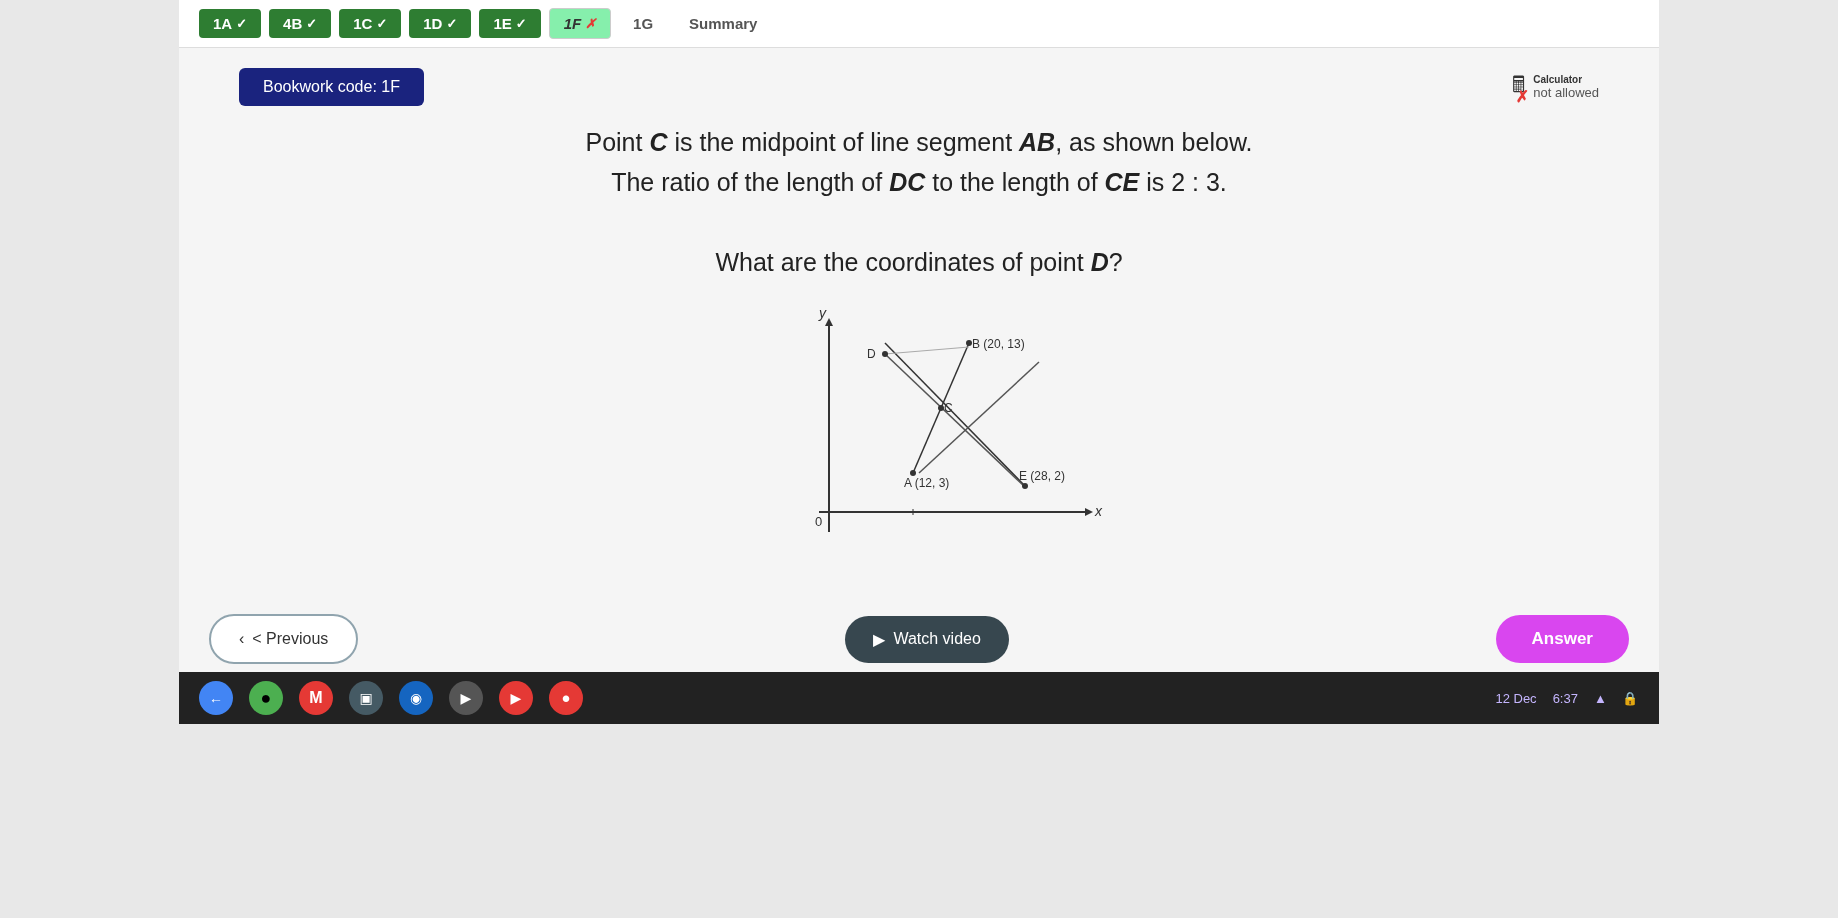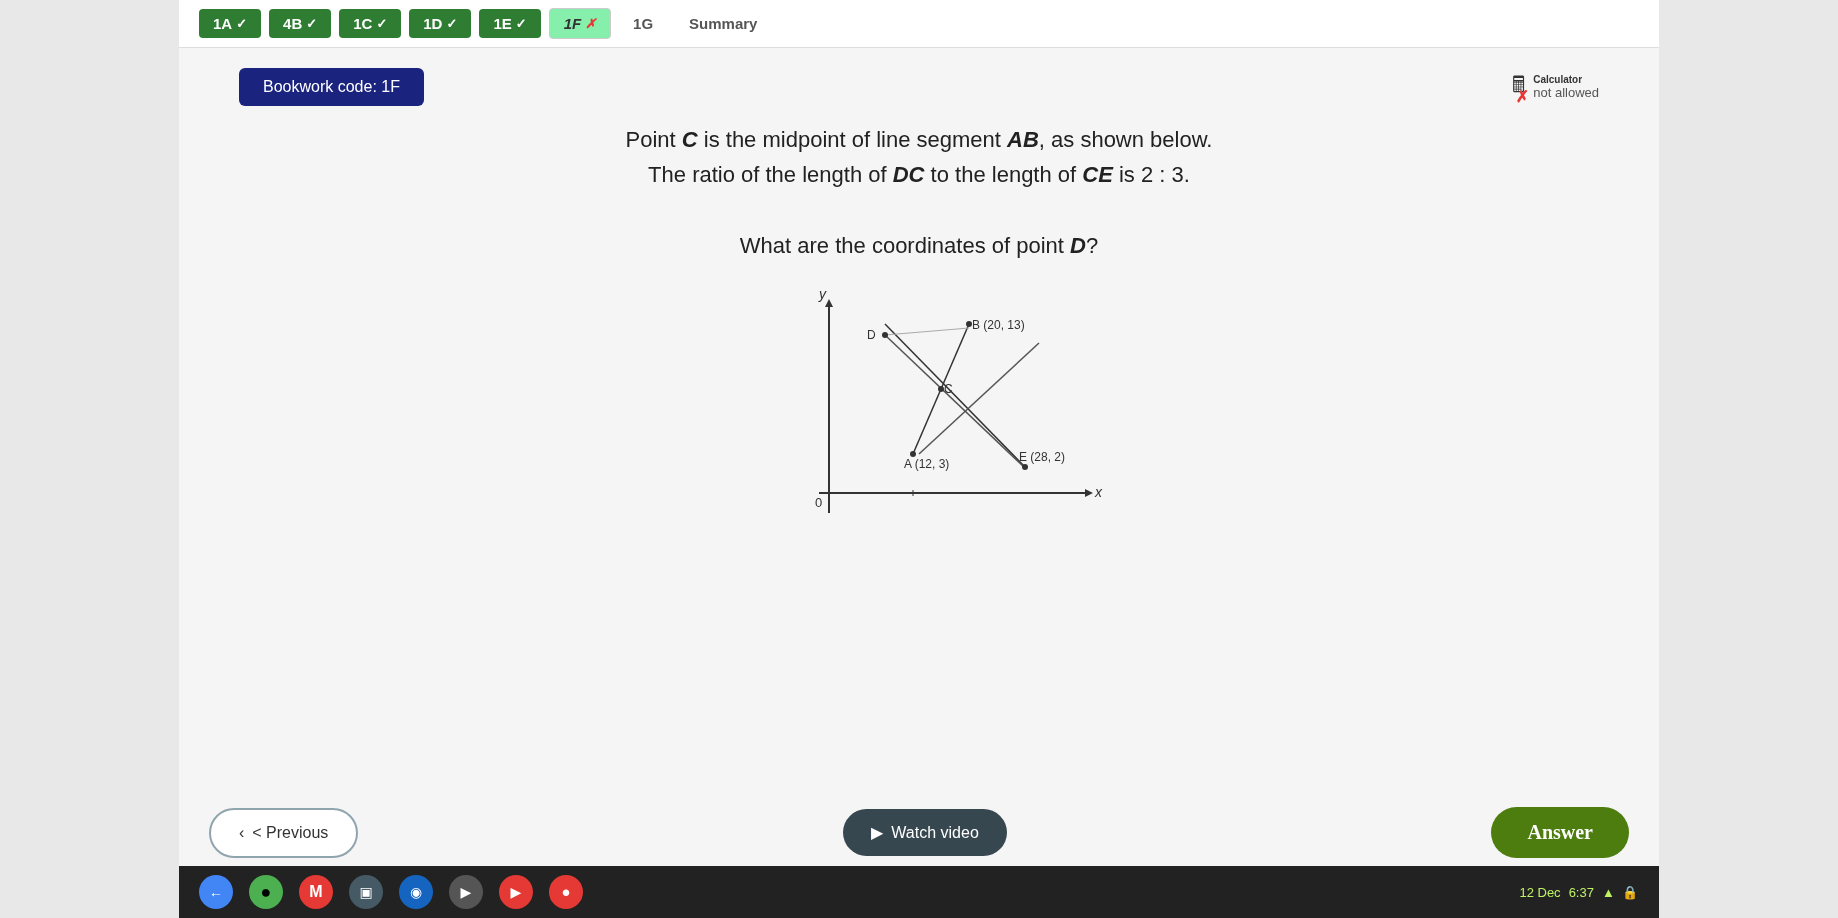--- a/index.html
+++ b/index.html
@@ -9,21 +9,21 @@
       width: 1838px;
       height: 918px;
       overflow: hidden;
       position: relative;
     }
 
     .main-container {
       background: #f5f5f5;
       width: 1480px;
       margin: 0 auto;
-      height: 918px;
+      height: 724px;
       position: relative;
       overflow: hidden;
     }
 
     
     .top-nav {
       background: white;
       display: flex;
       align-items: center;
       padding: 8px 20px;
@@ -104,21 +104,21 @@
       font-size: 15px;
       margin-bottom: 24px;
       border-radius: 2px;
     }
 
     .version-banner strong { font-weight: bold; }
 
     
     .question-text {
       text-align: center;
-      font-size: 22px;
+      font-size: 25px;
       color: #222;
       line-height: 1.6;
       margin-bottom: 20px;
     }
 
     
     .graph-container {
       display: flex;
       justify-content: center;
       margin-bottom: 20px;
@@ -156,29 +156,28 @@
       border-radius: 30px;
       font-size: 16px;
       cursor: pointer;
       display: flex;
       align-items: center;
       gap: 8px;
       border: none;
     }
 
     .answer-btn {
-      background: #4d7c0f;
+      background: #d946ef;
       color: white;
       padding: 14px 36px;
       border-radius: 30px;
-      font-size: 20px;
+      font-size: 17px;
       font-weight: bold;
       cursor: pointer;
       border: none;
-      font-family: Liberation Serif, serif;
     }
 
     
     .taskbar {
       position: absolute;
       bottom: 0;
       left: 0;
       right: 0;
       background: #222;
       height: 52px;
@@ -195,25 +194,25 @@
       display: flex;
       align-items: center;
       justify-content: center;
       font-size: 18px;
       cursor: pointer;
     }
 
     .taskbar-time {
       position: absolute;
       right: 20px;
-      color: #bef264;
+      color: #c4b5fd;
       font-size: 13px;
       display: flex;
       align-items: center;
-      gap: 8px;
+      gap: 16px;
     }
 
     
     .graph-svg {
       background: transparent;
     }
   </style>
 </head>
 <body>
 

